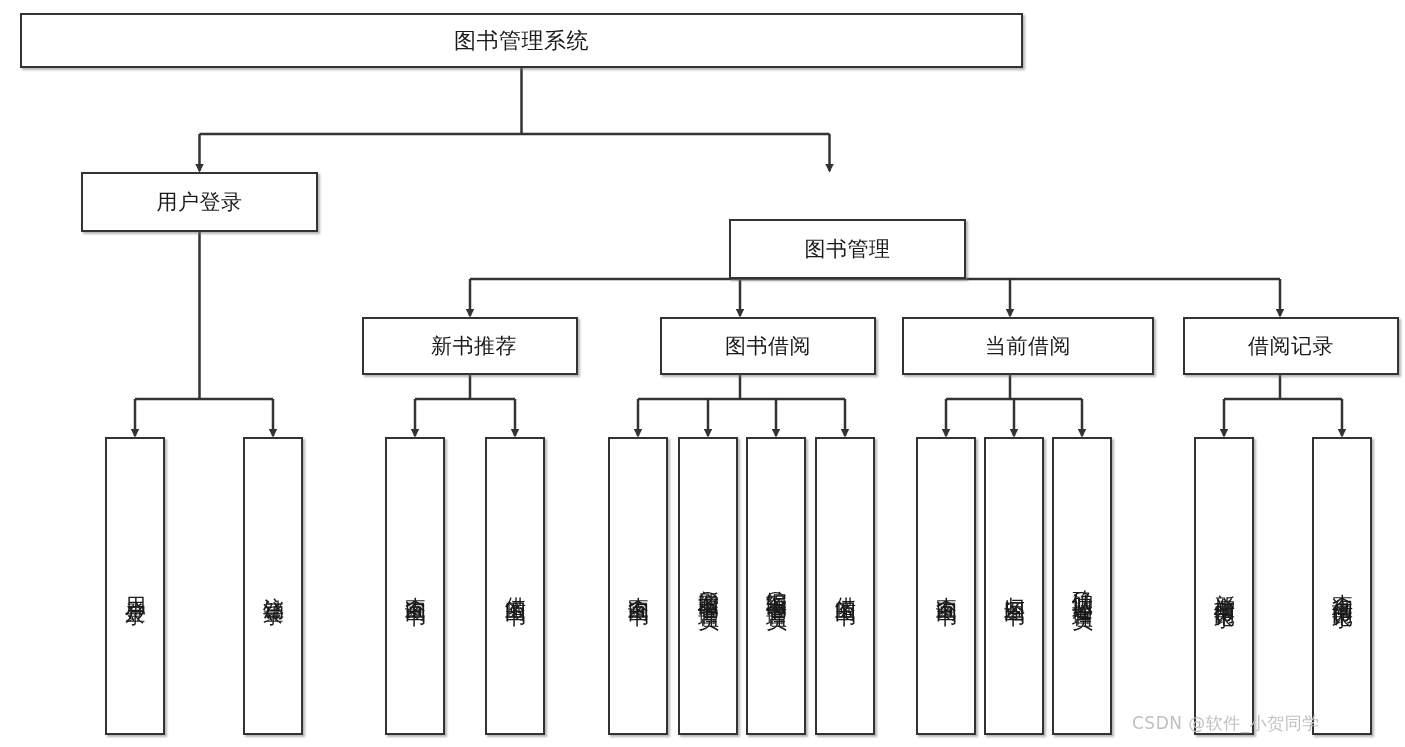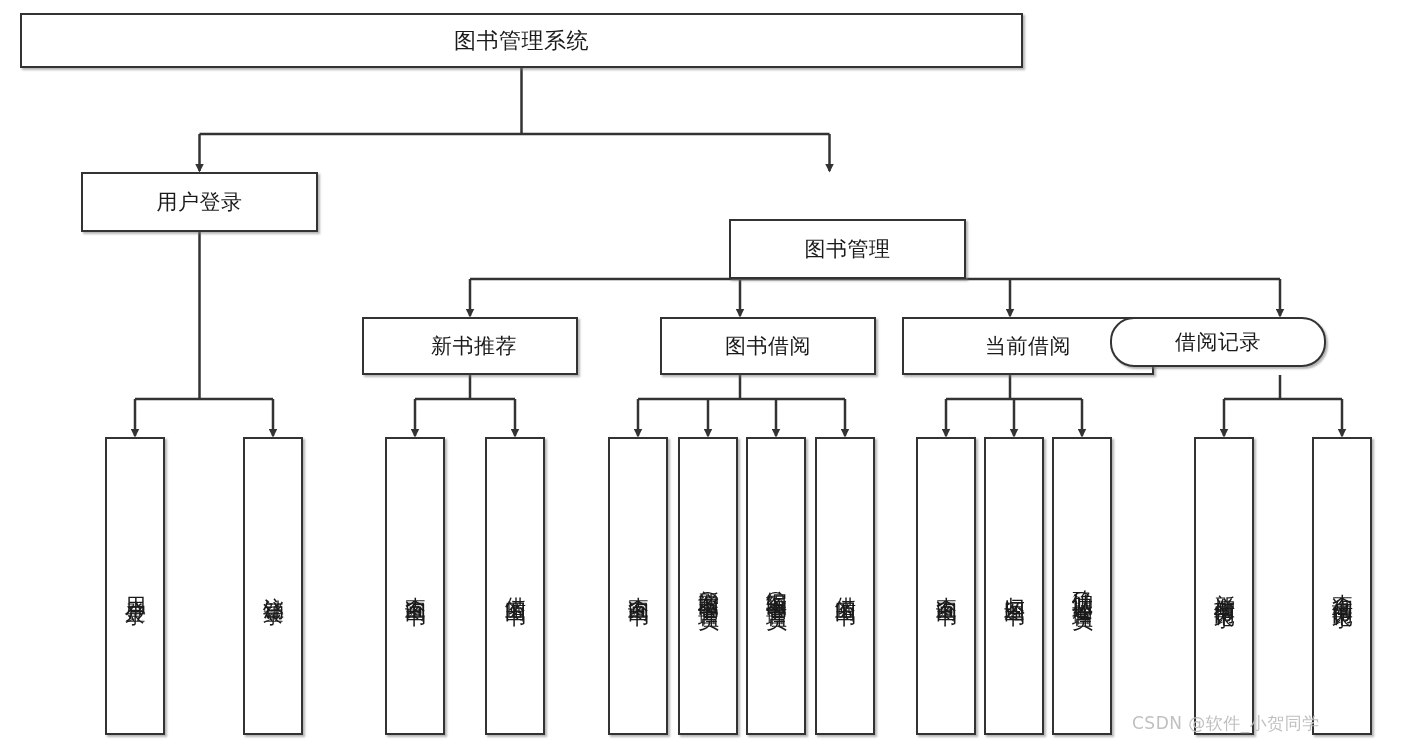--- a/index.html
+++ b/index.html
@@ -127,21 +127,21 @@
 
   <div class="node horizontal" style="left: 362px; top: 317px; width: 216px; height: 58px; padding-left: 8px;">
     <span class="label">新书推荐</span>
   </div>
   <div class="node horizontal" style="left: 660px; top: 317px; width: 216px; height: 58px;">
     <span class="label">图书借阅</span>
   </div>
   <div class="node horizontal" style="left: 902px; top: 317px; width: 252px; height: 58px;">
     <span class="label">当前借阅</span>
   </div>
-  <div class="node horizontal" style="left: 1110px; top: 317px; width: 216px; height: 50px; border-radius: 24px;">
+  <div class="node horizontal" style="left: 1183px; top: 317px; width: 216px; height: 58px;">
     <span class="label">借阅记录</span>
   </div>
 
   <div class="node vertical" style="left: 105px; top: 437px; width: 60px; height: 298px;">
     <span class="label">用户登录</span>
   </div>
   <div class="node vertical" style="left: 243px; top: 437px; width: 60px; height: 298px;">
     <span class="label">注销登录</span>
   </div>
 

